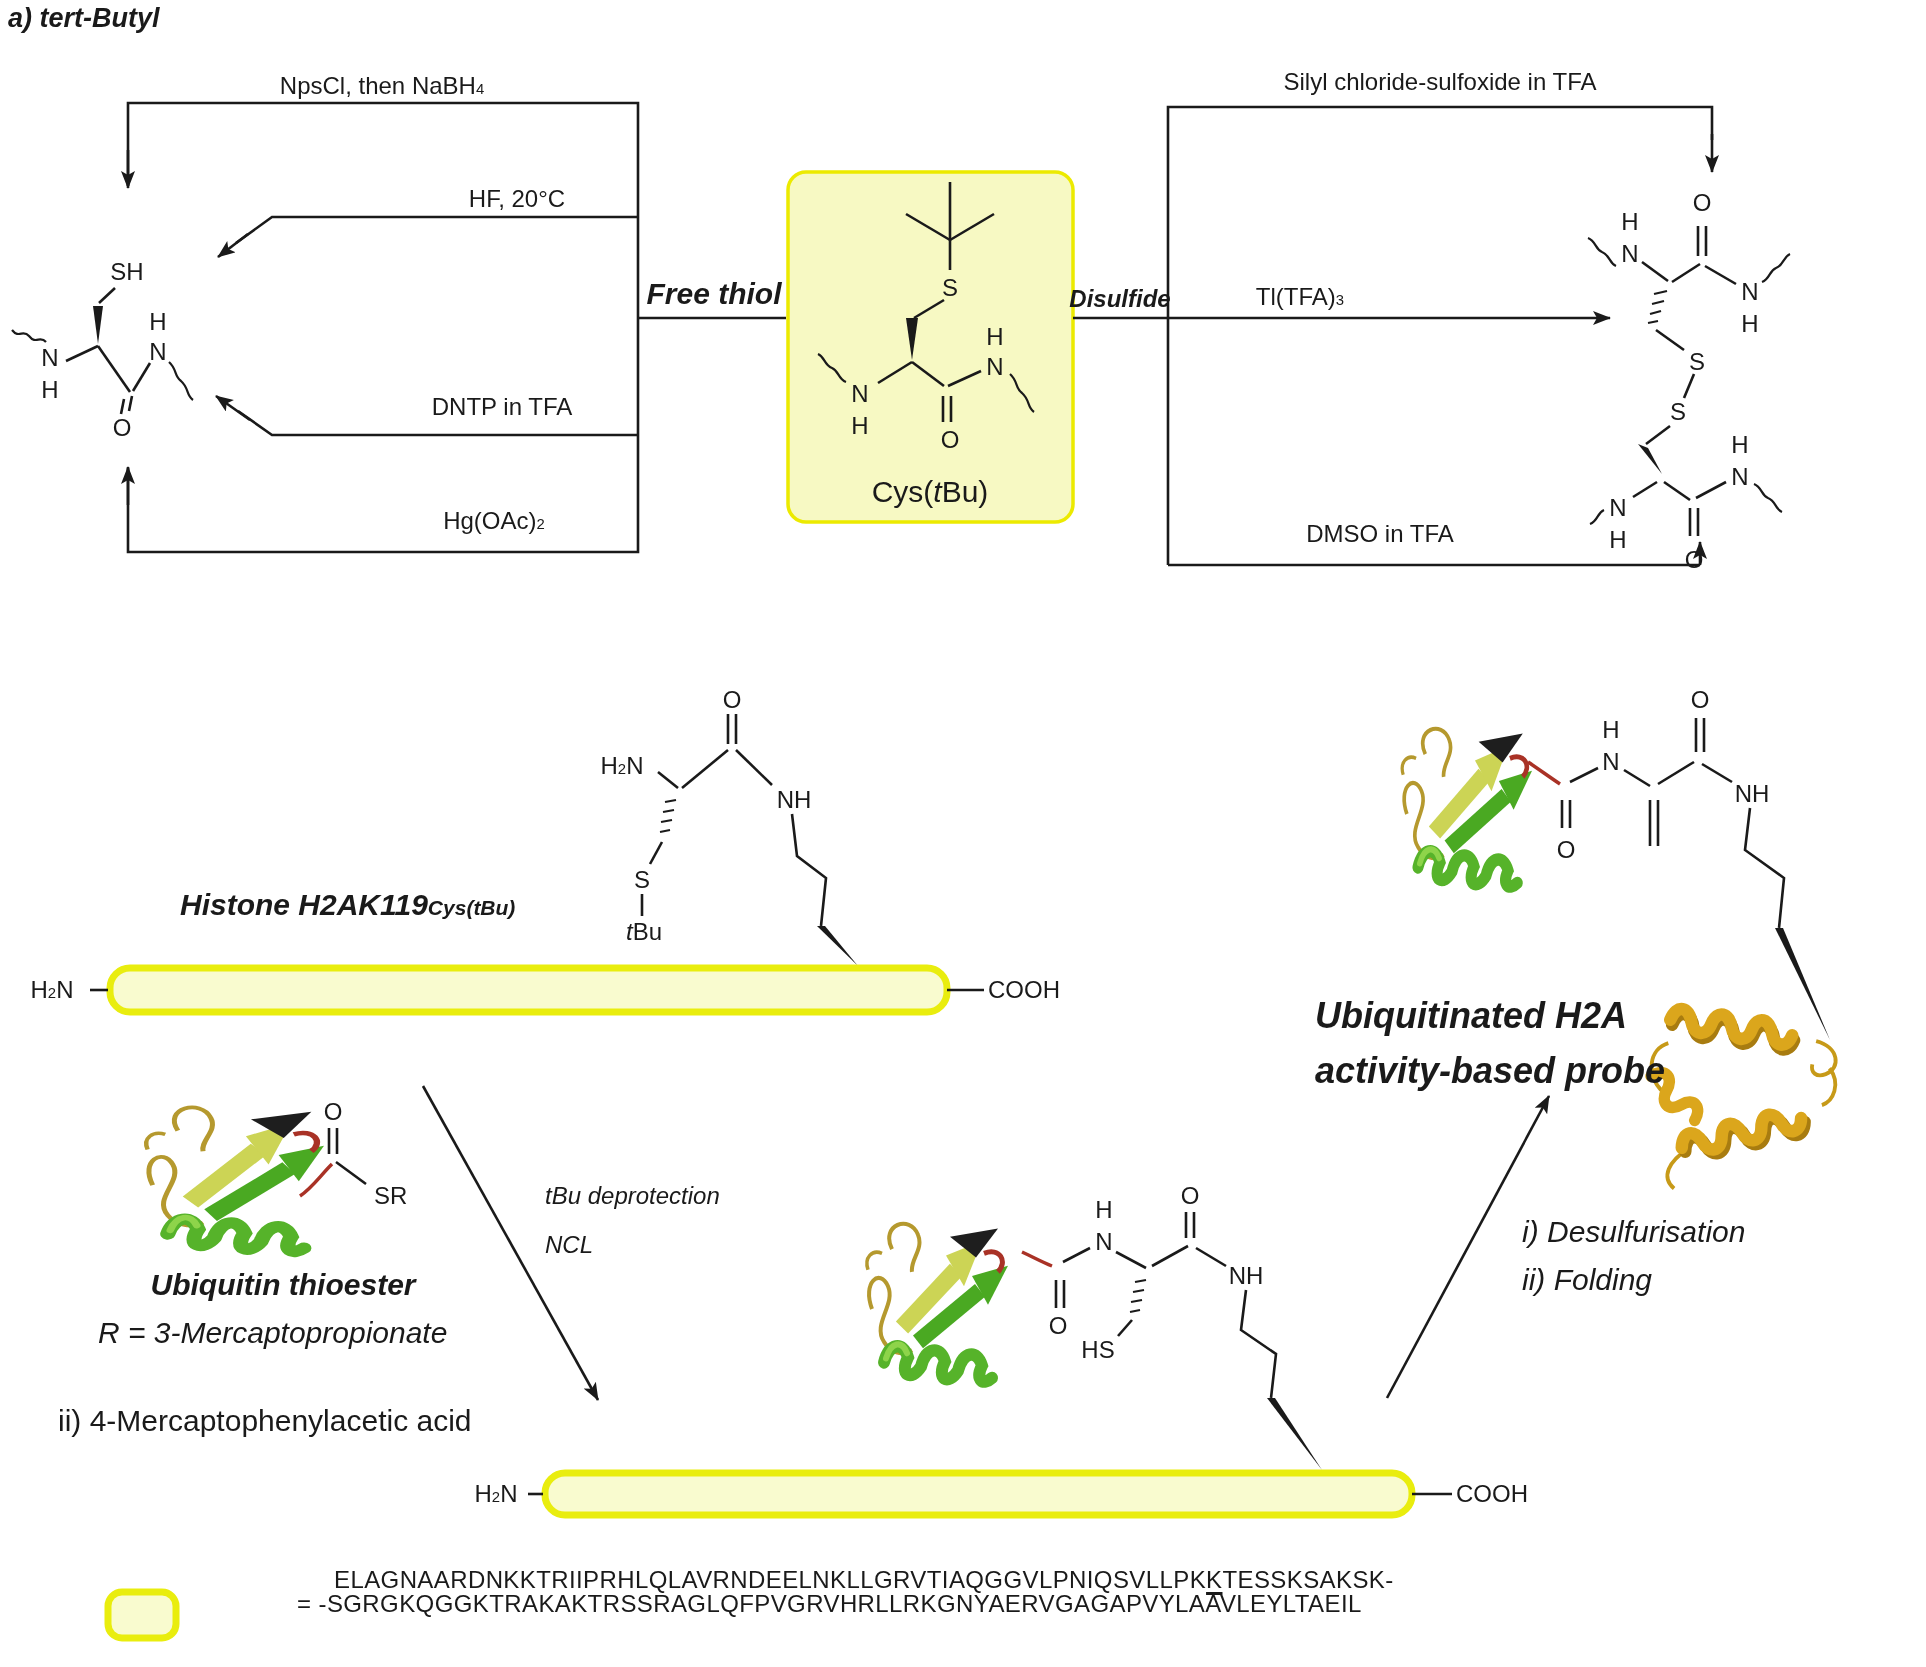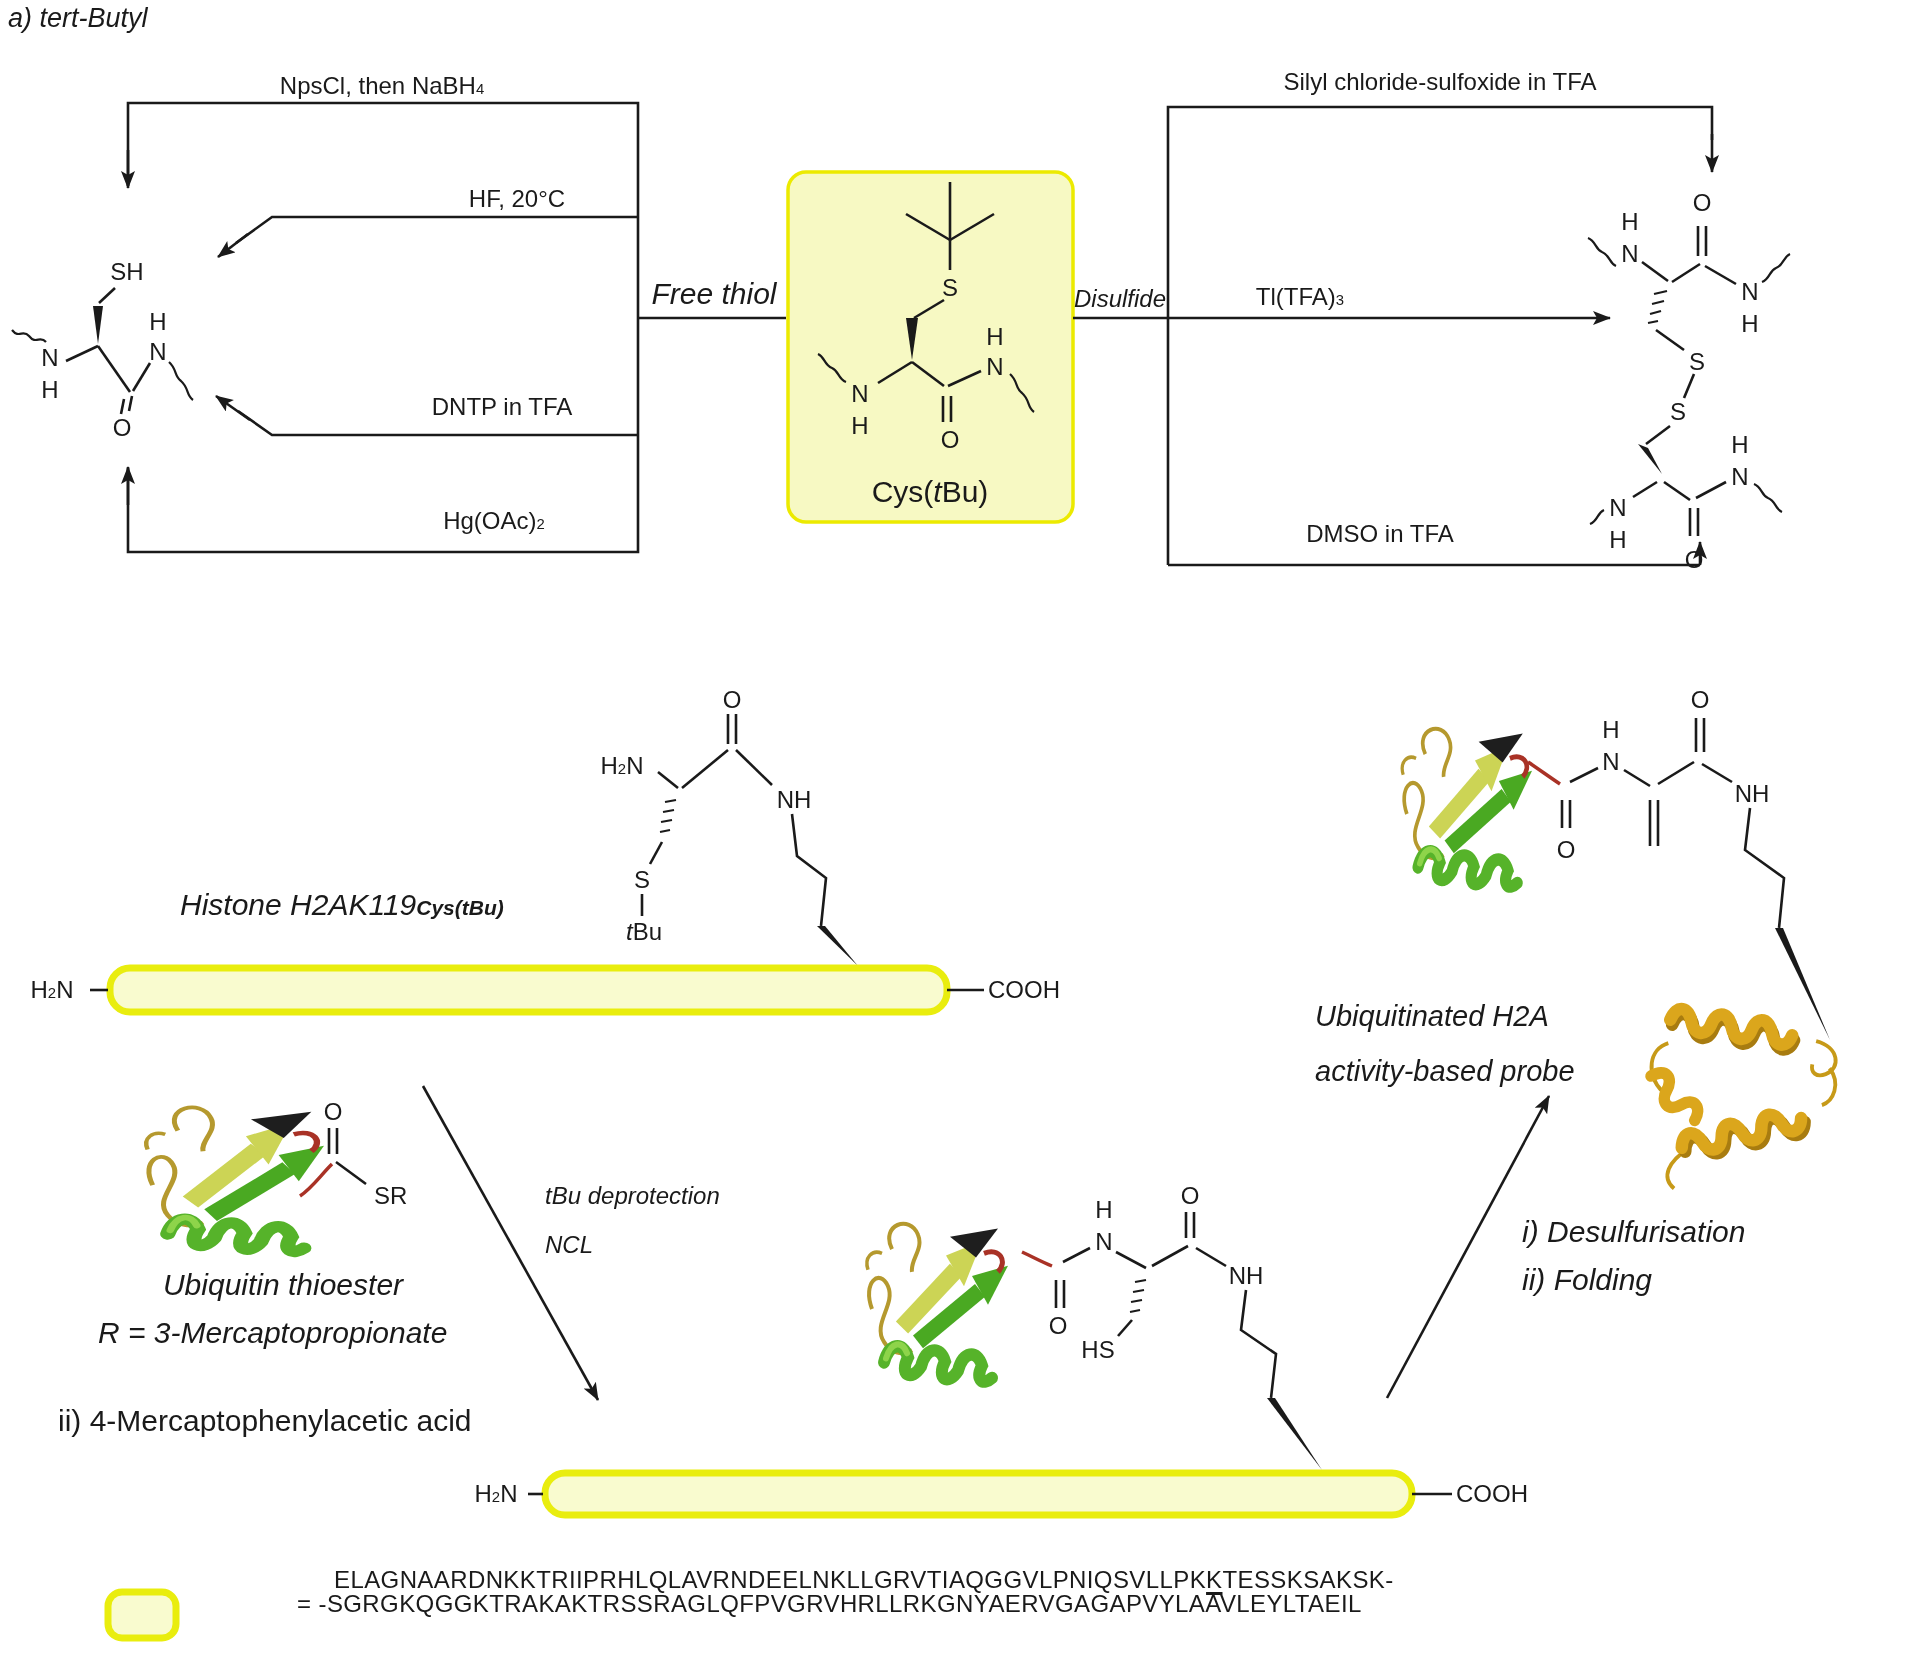--- a/index.html
+++ b/index.html
@@ -1,21 +1,21 @@
 <!DOCTYPE html>
 <html><head>
 <meta charset="utf-8">
 <style>
   html,body{margin:0;padding:0;background:#ffffff;}
   #fig{position:relative;width:1926px;height:1667px;background:#ffffff;overflow:hidden;
        font-family:"Liberation Sans",sans-serif;color:#1a1a1a;}
   #art{position:absolute;left:0;top:0;}
   .lb{position:absolute;white-space:nowrap;line-height:1;transform:translate(-50%,-50%);}
-  .la{position:absolute;white-space:nowrap;line-height:1;transform:translate(0,-50%);} .f27{font-size:27px;} .f29{font-size:24px;} .f30{font-size:30px;} .f31{font-size:29px;text-align:right;}
-  .bi{font-weight:normal;font-style:italic;}
+  .la{position:absolute;white-space:nowrap;line-height:1;transform:translate(0,-50%);} .f27{font-size:27px;} .f29{font-size:24px;} .f30{font-size:30px;} .f31{font-size:36px;text-align:right;}
+  .bi{font-weight:bold;font-style:italic;}
   .it{font-style:italic;}
   sub{font-size:62%;vertical-align:-22%;line-height:0;}
   .subsm{font-size:70%;vertical-align:-26%;line-height:0;font-weight:bold;font-style:italic;}
   .useq{text-decoration:underline;text-decoration-thickness:2.5px;text-underline-offset:4px;}
   .seq{letter-spacing:0.4px;}
 </style>
 </head>
 <body>
 
 <div id="fig">

